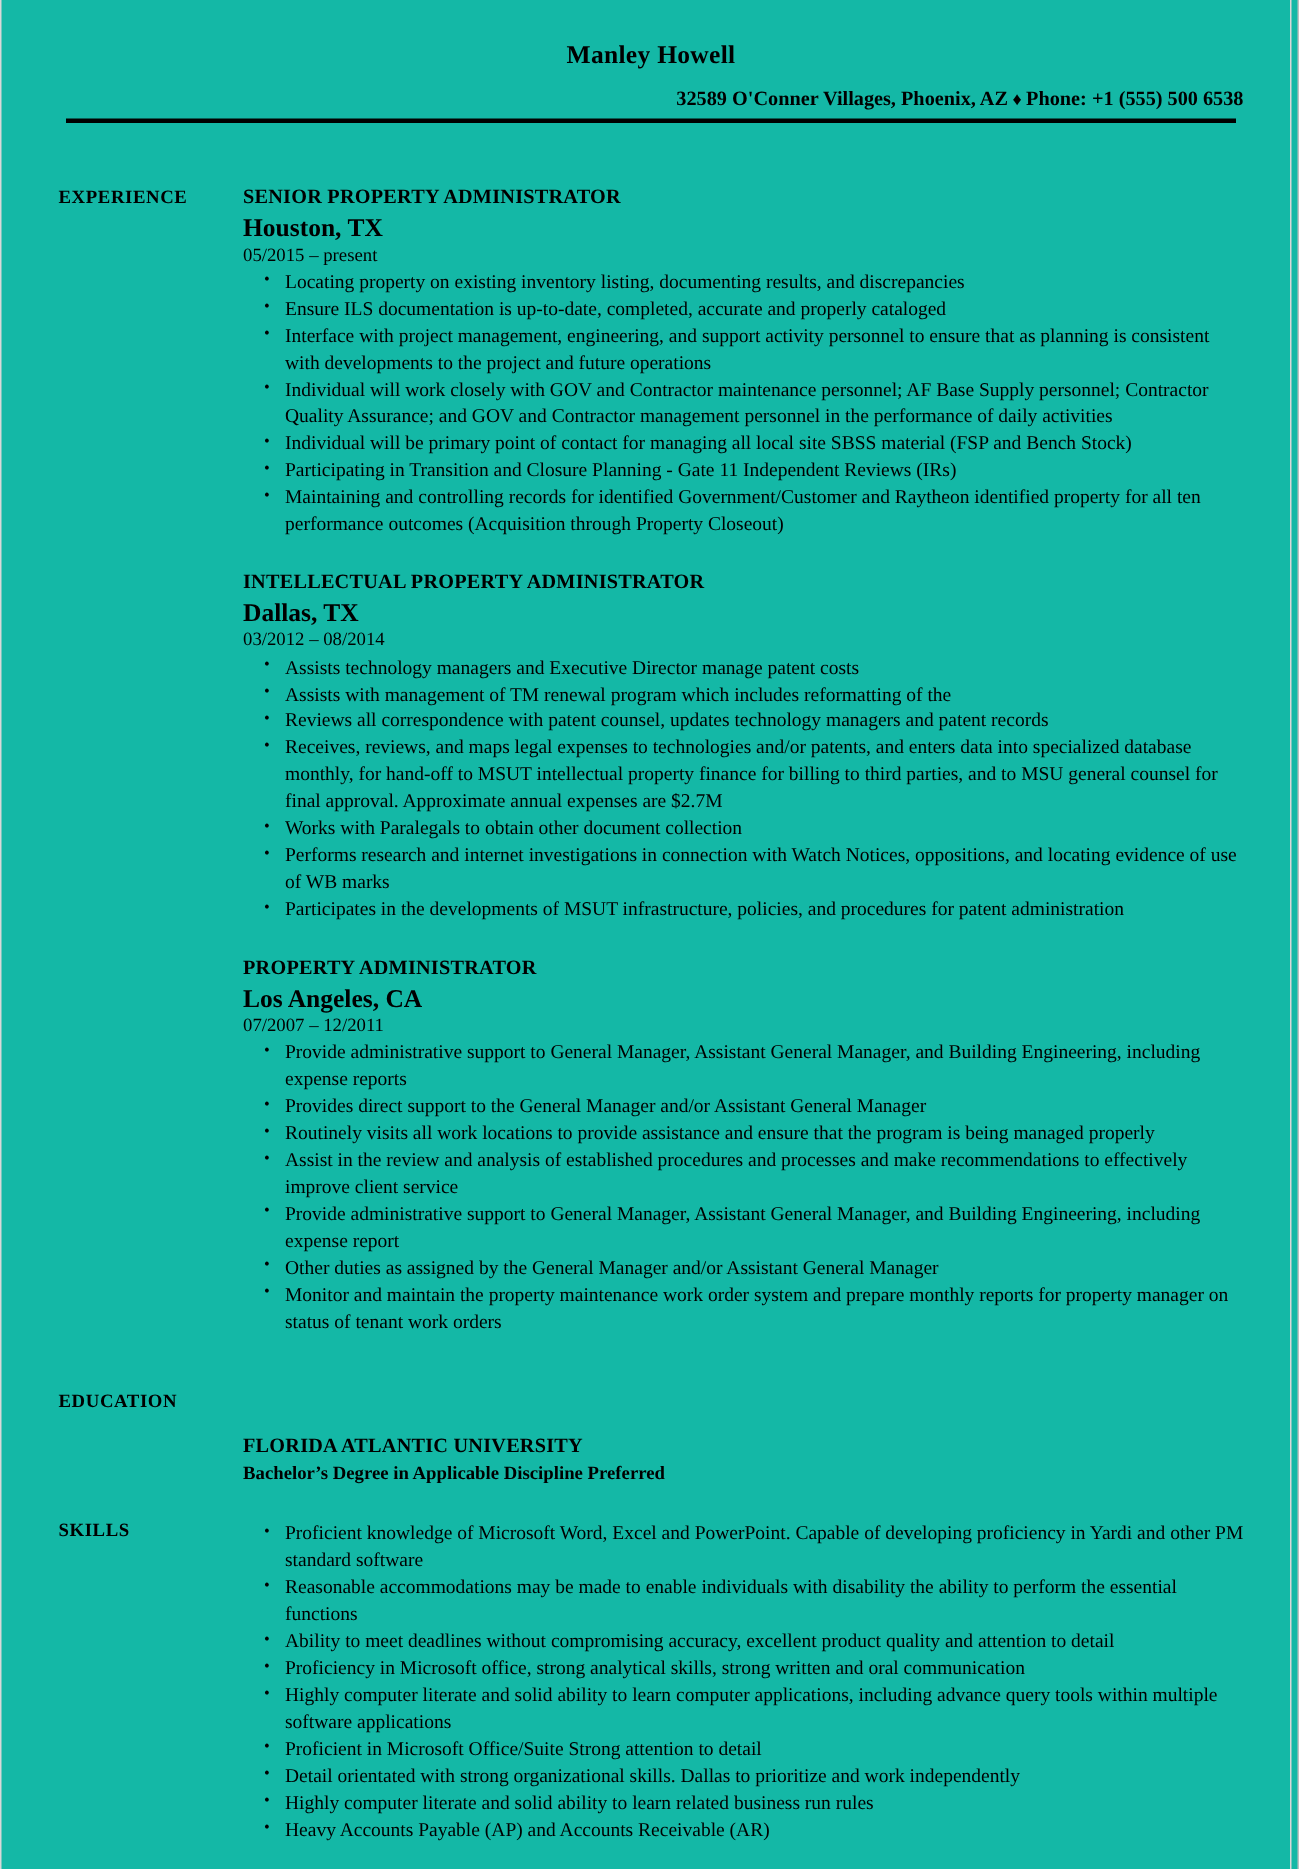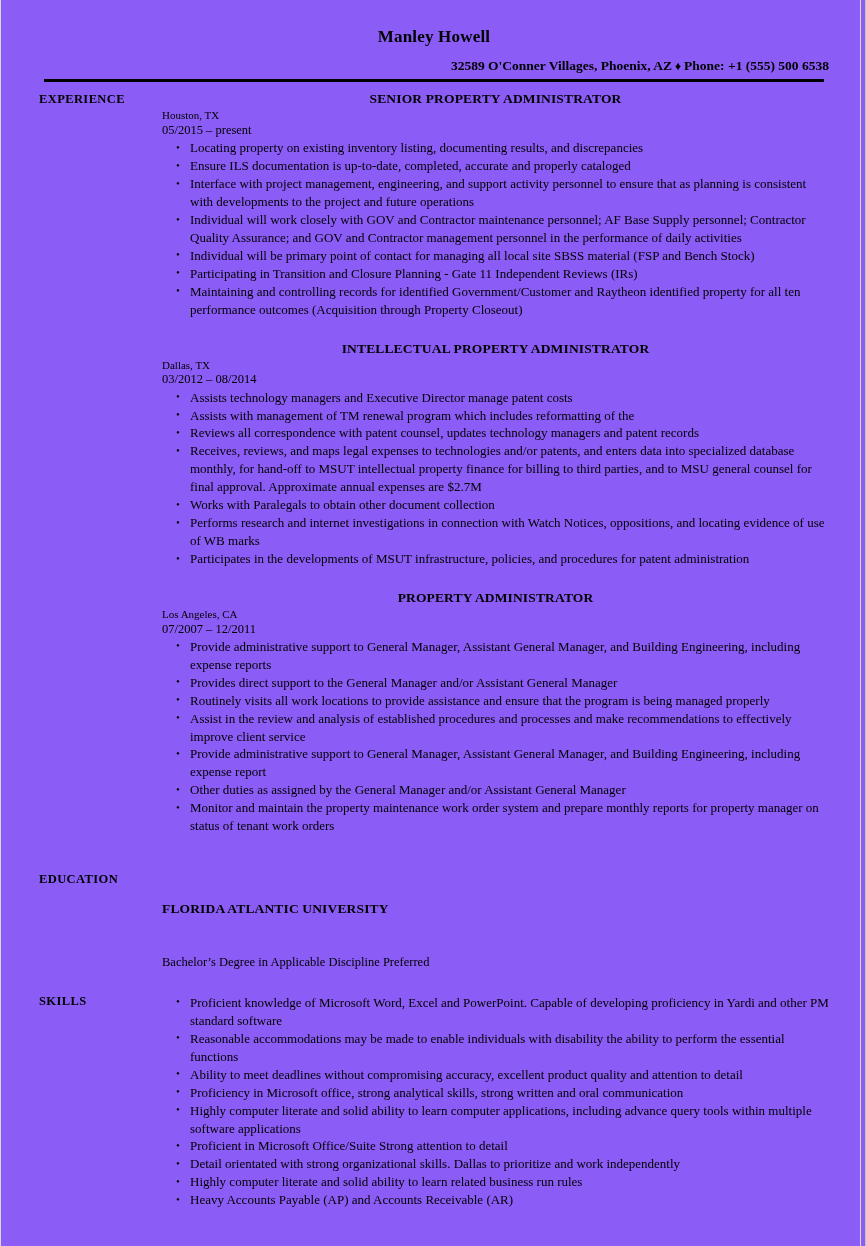--- a/index.html
+++ b/index.html
@@ -8,21 +8,21 @@
     background: #ffffff;
   }
   body {
     font-family: "Liberation Serif", "DejaVu Serif", serif;
     color: #000000;
   }
   .page {
     position: relative;
     width: 866px;
     height: 1246px;
-    background: #8b5cf6;
+    background: #14b8a6;
     box-sizing: border-box;
     overflow: hidden;
     border-left: 1px solid #d8d8d8;
     border-right: 1px solid #c0c0c0;
   }
   .page::after {
     content: "";
     position: absolute;
     top: 0;
     right: 4px;
@@ -77,37 +77,36 @@
     font-size: 12.5px;
     letter-spacing: .4px;
     padding-top: 1px;
     box-sizing: border-box;
   }
   .section-body {
     flex: 1 1 auto;
     min-width: 0;
   }
 
-  #experience-section { padding-top: 9px; }
+  #experience-section { padding-top: 9px; margin-top: 32px; }
   #education-section  { padding-top: 0; }
   #skills-section     { padding-top: 0; }
 
   .job { }
   .job + .job { padding-top: 22px; }
 
   .job-title {
     font-weight: bold;
     font-size: 13.5px;
     letter-spacing: .15px;
     line-height: 1.18;
-    text-align: center;
   }
   .job-location {
-    font-weight: normal;
-    font-size: 11px;
+    font-weight: bold;
+    font-size: 17px;
     line-height: 1.25;
     padding-top: 2px;
   }
   .job-dates {
     font-size: 12.5px;
     line-height: 1.22;
     padding-top: 0px;
   }
 
   ul.bullets {
@@ -132,25 +131,24 @@
   }
 
   .edu-school {
     font-weight: bold;
     font-size: 13.5px;
     letter-spacing: .15px;
     line-height: 1.2;
     margin-top: 30px;
   }
   .edu-degree {
-    font-weight: normal;
+    font-weight: bold;
     font-size: 12.5px;
     line-height: 1.25;
     padding-top: 3px;
-    margin-top: 35px;
   }
 
   #education-section { margin-top: 36px; }
   #skills-section { margin-top: 22px; }
 </style>
 </head>
 <body>
 
 <div class="page">
   <div class="inner">

